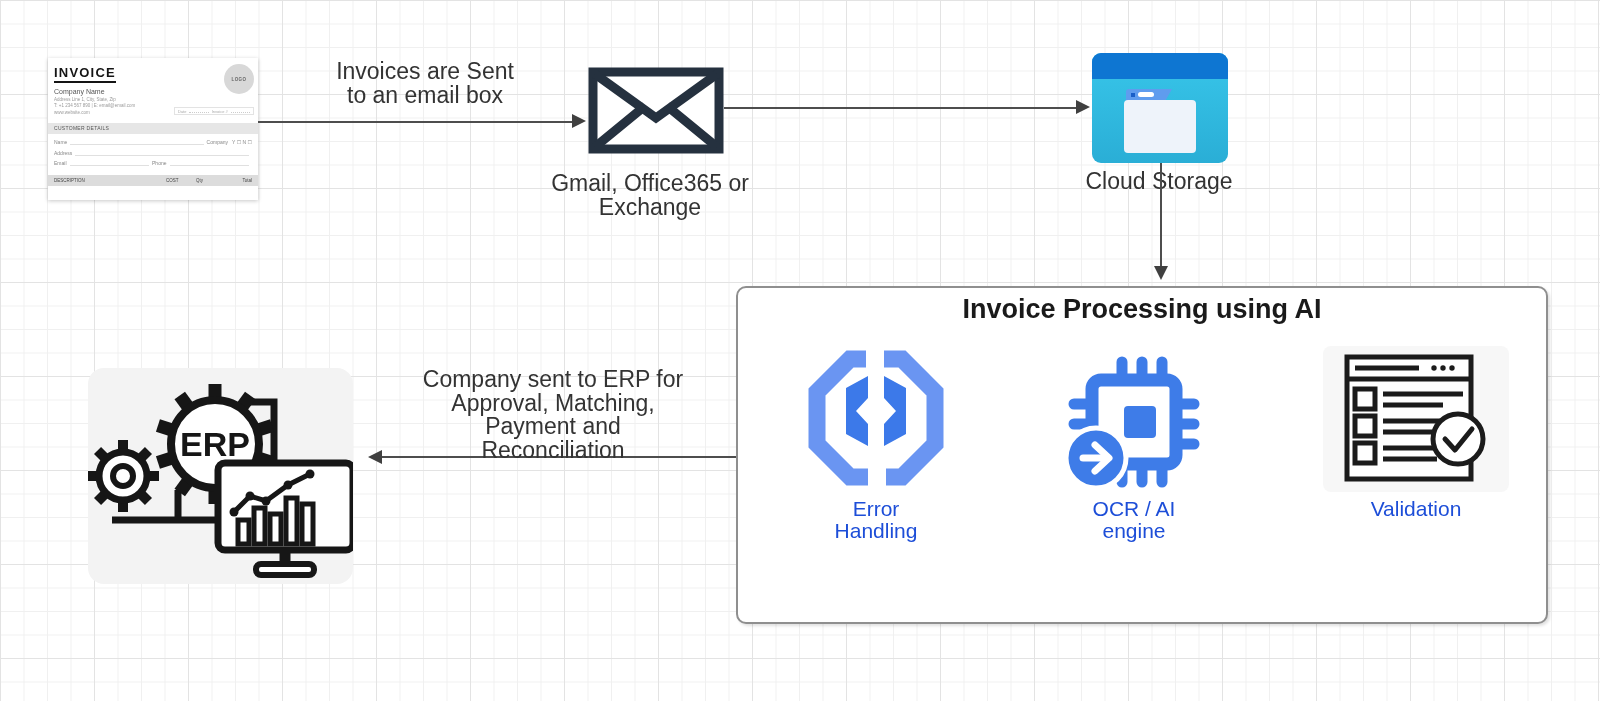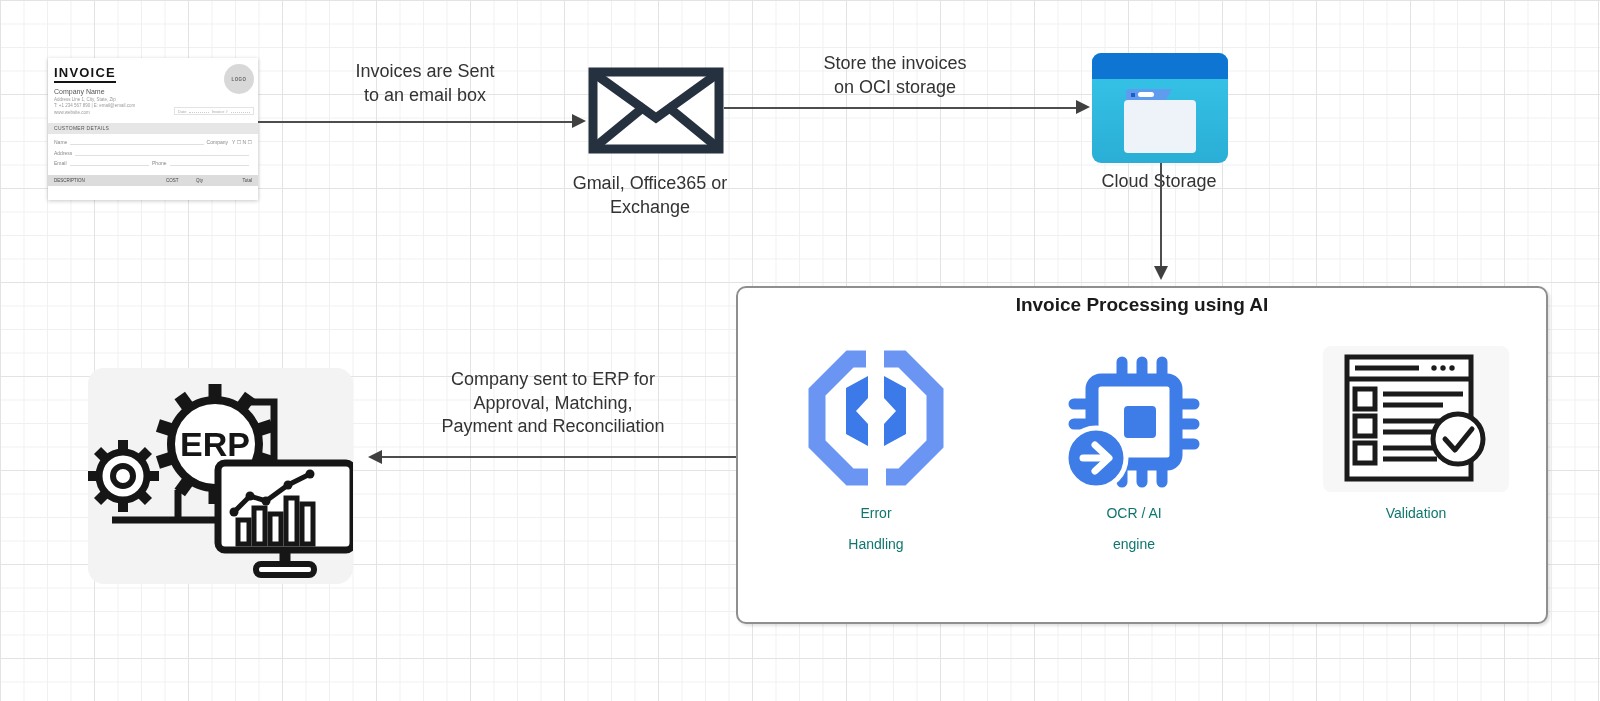--- a/index.html
+++ b/index.html
@@ -8,21 +8,21 @@
     font-family:"Liberation Sans",sans-serif;color:#333;
     background:#ffffff;
     background-image:
       linear-gradient(to right,#e3e3e3 1px,transparent 1px),
       linear-gradient(to bottom,#e3e3e3 1px,transparent 1px),
       linear-gradient(to right,#f0f0f0 1px,transparent 1px),
       linear-gradient(to bottom,#f0f0f0 1px,transparent 1px);
     background-size:94px 94px,94px 94px,23.5px 23.5px,23.5px 23.5px;
   }
   
-  .flow-label{position:absolute;font-size:18px;line-height:23.5px;color:#333;
+  .flow-label{position:absolute;font-size:23px;line-height:23.5px;color:#333;
     text-align:center;white-space:pre-line;}
   
   .hline{position:absolute;height:2px;background:#4d4d4d;}
   .vline{position:absolute;width:2px;background:#4d4d4d;}
   .head-right{position:absolute;width:0;height:0;border-top:7px solid transparent;
     border-bottom:7px solid transparent;border-left:14px solid #404040;}
   .head-left{position:absolute;width:0;height:0;border-top:7px solid transparent;
     border-bottom:7px solid transparent;border-right:14px solid #404040;}
   .head-down{position:absolute;width:0;height:0;border-left:7px solid transparent;
     border-right:7px solid transparent;border-top:14px solid #404040;}
@@ -49,23 +49,23 @@
   .inv-thead{position:absolute;left:0;top:117px;width:100%;height:11px;background:#dcdcdc;
     display:flex;font-size:4.5px;color:#444;line-height:11px;padding:0 6px;
     box-sizing:border-box;}
   .inv-thead .c1{flex:1;}.inv-thead .c2{width:30px;}.inv-thead .c3{width:26px;}
   .inv-thead .c4{width:30px;text-align:right;}
   
   .proc-box{position:absolute;left:736px;top:286px;width:812px;height:338px;
     background:#fff;border:2px solid #8f8f8f;border-radius:10px;box-sizing:border-box;
     box-shadow:2px 2px 3px rgba(0,0,0,.12);}
   .proc-title{position:absolute;left:0;top:6px;width:100%;text-align:center;
-    font-size:19px;font-weight:bold;color:#1a1a1a;}
+    font-size:27px;font-weight:bold;color:#1a1a1a;}
   .proc-item{position:absolute;text-align:center;}
-  .proc-label{font-size:14px;line-height:31px;color:#0f766e;white-space:pre-line;
+  .proc-label{font-size:21px;line-height:22px;color:#1d4ed8;white-space:pre-line;
     margin-top:6px;}
   .icon-wrap{display:flex;align-items:center;justify-content:center;margin:0 auto;}
   .val-card{background:#f7f7f7;border-radius:8px;padding:2px 4px;}
   
   .erp-card{position:absolute;left:88px;top:368px;width:265px;height:216px;
     background:#f3f3f3;border-radius:16px;}
   .env-wrap{position:absolute;left:588px;top:67px;width:136px;height:87px;}
   .cloud-wrap{position:absolute;left:1092px;top:53px;width:136px;height:110px;}
 </style>
 </head>
@@ -130,22 +130,20 @@
       <path d="M7,7 L68,51 L129,7" stroke="#25313f" stroke-width="9" fill="none"></path>
     </svg>
   </div>
   <div class="flow-label" style="left:543px;top:172px;width:214px;">Gmail, Office365 or
 Exchange</div>
 
   <div>
     <div class="hline" style="left:724px;top:107px;width:354px;"></div>
     <div class="head-right" style="left:1076px;top:100px;"></div>
   </div>
-  <div class="flow-label" style="left:788px;top:52px;width:214px;">Store the invoices
-on OCI storage</div>
 
   <div class="cloud-wrap">
     <svg width="136" height="110" viewBox="0 0 136 110">
       <defs>
         <linearGradient id="cyan" x1="0" y1="0" x2="0" y2="1">
           <stop offset="0" stop-color="#38c6ea"></stop>
             <stop offset="1" stop-color="#2aaed6"></stop>
         </linearGradient>
       </defs>
       <rect x="0" y="0" width="136" height="110" rx="9" fill="url(#cyan)"></rect>

